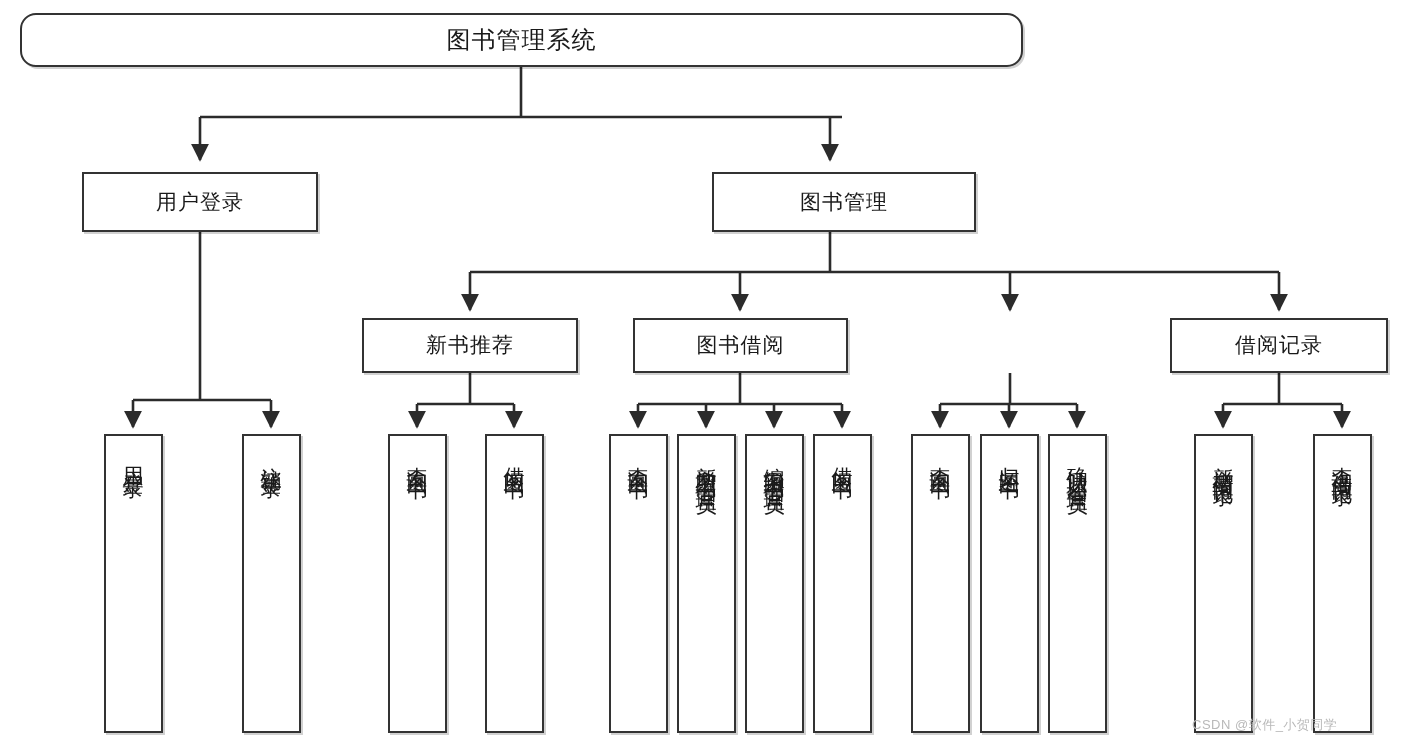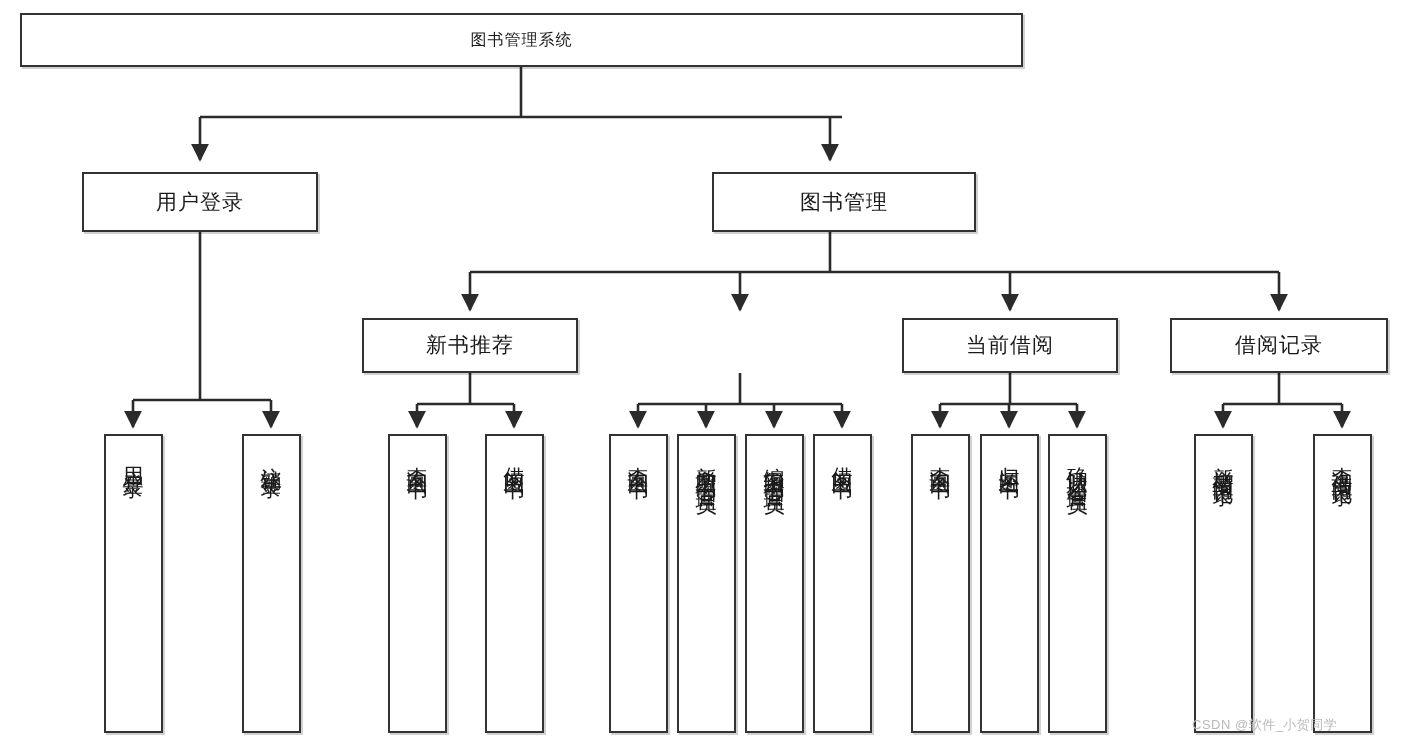--- a/index.html
+++ b/index.html
@@ -49,21 +49,22 @@
   }
   .node.v .vlabel {
     writing-mode: vertical-rl;
     text-orientation: upright;
     font-size: 21px;
     letter-spacing: 4px;
     line-height: 1;
     white-space: nowrap;
   }
   .node.root {
-    font-size: 16px;
+    font-size: 24px;
+    border-radius: 16px;
   }
   .watermark {
     position: absolute;
     font-size: 13px;
     color: #b9b9b9;
     white-space: nowrap;
     letter-spacing: 0.5px;
   }
 </style>
 </head>
@@ -128,22 +129,22 @@
   <div class="node h" style="left:82px; top:172px; width:236px; height:60px;">
     <span>用户登录</span>
   </div>
   <div class="node h" style="left:712px; top:172px; width:264px; height:60px;">
     <span>图书管理</span>
   </div>
 
   <div class="node h" style="left:362px; top:318px; width:216px; height:55px;">
     <span>新书推荐</span>
   </div>
-  <div class="node h" style="left:902px; top:318px; width:216px; height:55px;">
-    <span>当前借阅</span>
+  <div class="node h" style="left:633px; top:318px; width:215px; height:55px;">
+    <span>图书借阅</span>
   </div>
   <div class="node h" style="left:1170px; top:318px; width:218px; height:55px;">
     <span>借阅记录</span>
   </div>
 
   <div class="node v" style="left:104px; top:434px; width:59px; height:299px;">
     <span class="vlabel">用户登录</span>
   </div>
   <div class="node v" style="left:242px; top:434px; width:59px; height:299px;">
     <span class="vlabel">注销登录</span>

